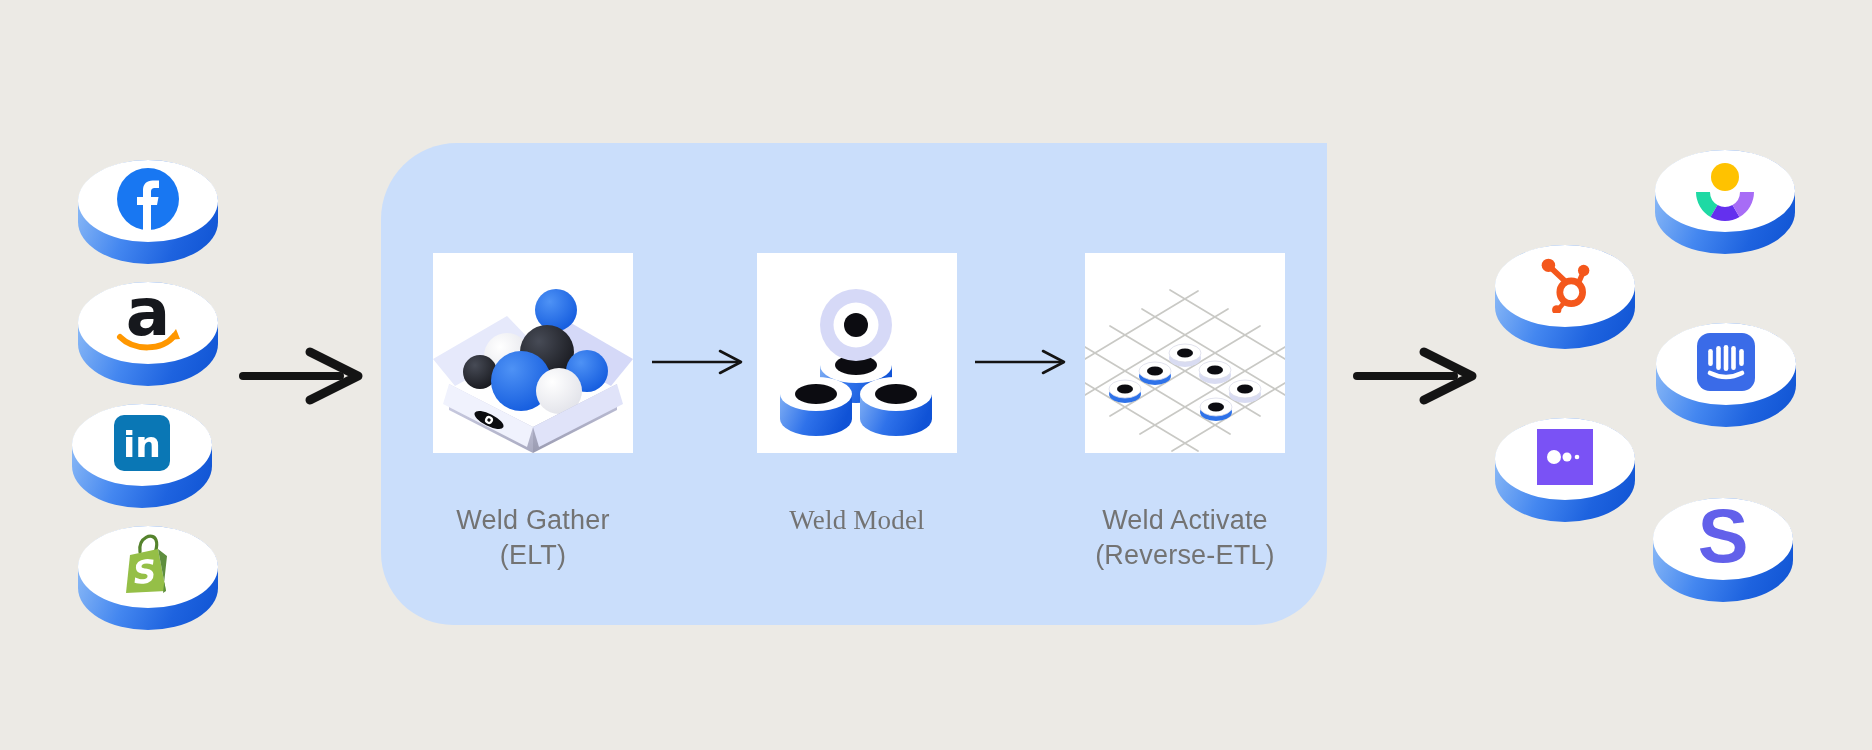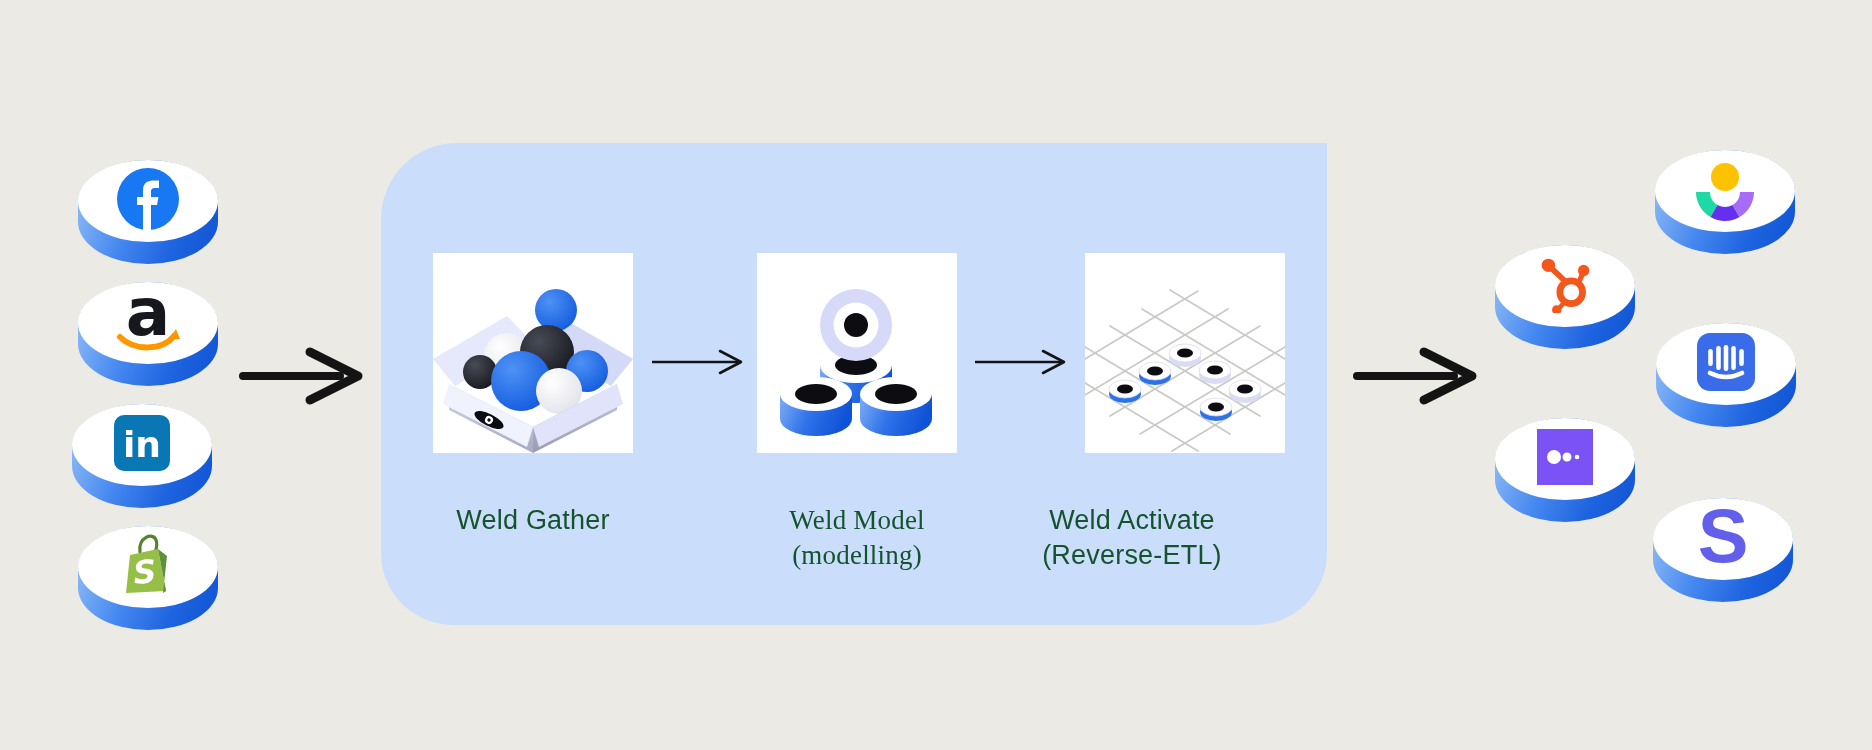--- a/index.html
+++ b/index.html
@@ -9,21 +9,21 @@
   .disc{position:absolute;width:140px;height:104px;}
   .disc-side{position:absolute;left:0;top:0;width:140px;height:104px;border-radius:70px/42px;
     background:linear-gradient(112deg,#8CBAF6 8%,#4487F0 42%,#1E63DF 72%,#0E52D2 100%);}
   .disc-face{position:absolute;left:0;top:0;width:140px;height:82px;border-radius:50%;background:#ffffff;}
   .logo{position:absolute;left:50%;top:47%;transform:translate(-50%,-50%);}
   
   .pipeline{position:absolute;left:381px;top:143px;width:946px;height:482px;
     background:#CADEFB;border-radius:76px 0 72px 72px;}
   .tile{position:absolute;width:200px;height:200px;background:#ffffff;top:253px;}
   .stage-label{position:absolute;top:503px;width:300px;text-align:center;
-    font-size:27px;line-height:35px;font-weight:500;color:#14532d;letter-spacing:.2px;}
+    font-size:27px;line-height:35px;font-weight:500;color:#737373;letter-spacing:.2px;}
   .arrow{position:absolute;}
   .stripe-s{position:absolute;left:50%;top:46%;transform:translate(-50%,-50%);
     font-size:76px;font-weight:700;color:#6260EA;line-height:1;}
 </style>
 </head>
 <body>
 
 <div class="canvas">
 
   <div class="disc" style="left:78px;top:160px;">
@@ -186,26 +186,26 @@
     <line x1="2" y1="18" x2="88" y2="18" stroke="#141414" stroke-width="2.6"></line>
     <polyline points="70,7 91,18 70,29" fill="none" stroke="#141414" stroke-width="2.6" stroke-linecap="round" stroke-linejoin="round"></polyline>
   </svg>
   <svg class="arrow" style="left:973px;top:344px;" width="96" height="36" viewBox="0 0 96 36">
     <line x1="2" y1="18" x2="88" y2="18" stroke="#141414" stroke-width="2.6"></line>
     <polyline points="70,7 91,18 70,29" fill="none" stroke="#141414" stroke-width="2.6" stroke-linecap="round" stroke-linejoin="round"></polyline>
   </svg>
 
   <div class="stage-label" style="left:383px;">
     <span style="display:block;">Weld Gather</span>
+    <span style="display:block;">(ELT)</span>
   </div>
   <div class="stage-label" style="left:707px;font-family:Liberation Serif, serif;">
     <span style="display:block;">Weld Model</span>
-    <span style="display:block;">(modelling)</span>
-  </div>
-  <div class="stage-label" style="left:982px;">
+  </div>
+  <div class="stage-label" style="left:1035px;">
     <span style="display:block;">Weld Activate</span>
     <span style="display:block;">(Reverse-ETL)</span>
   </div>
 
   <svg class="arrow" style="left:1352px;top:344px;" width="130" height="64" viewBox="0 0 130 64">
     <line x1="5" y1="32" x2="102" y2="32" stroke="#141414" stroke-width="8" stroke-linecap="round"></line>
     <polyline points="72,8 120,32 72,56" fill="none" stroke="#141414" stroke-width="9" stroke-linecap="round" stroke-linejoin="round"></polyline>
   </svg>
 
   <div class="disc" style="left:1655px;top:150px;">

